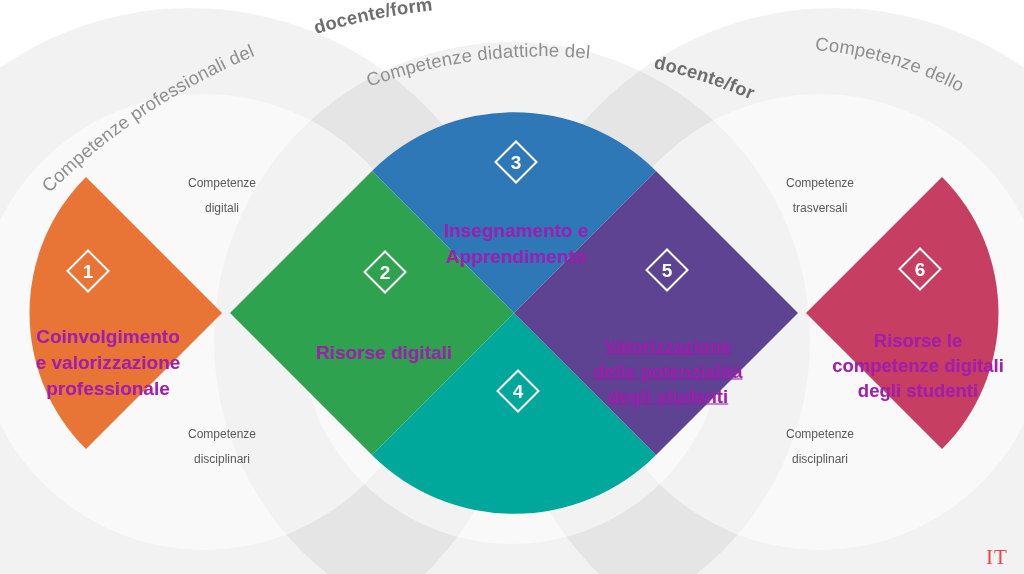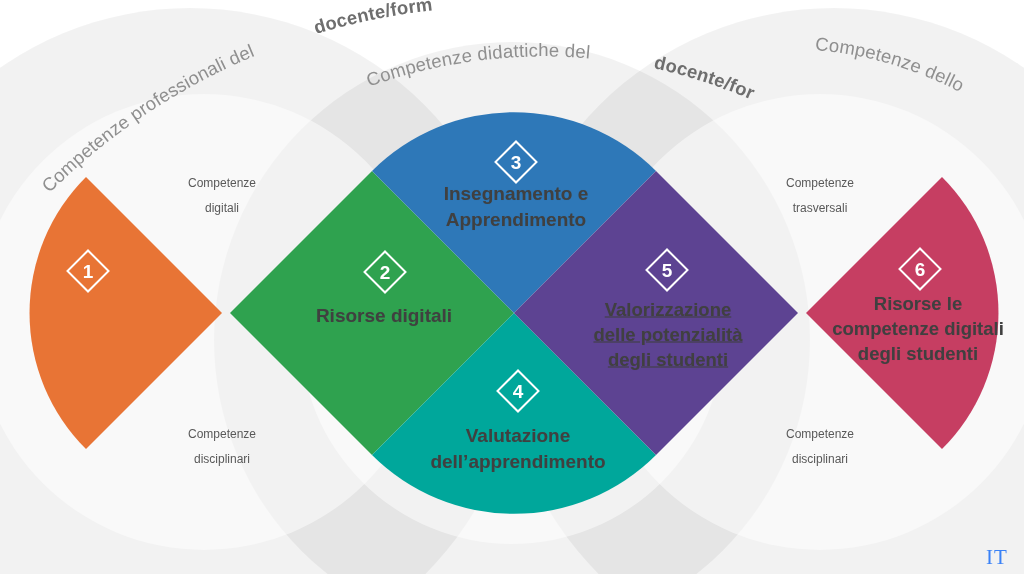--- a/index.html
+++ b/index.html
@@ -6,39 +6,39 @@
   .stage{
     position:relative;width:1024px;height:574px;overflow:hidden;background:#ffffff;
     font-family:"Liberation Sans",sans-serif;
   }
   .stage svg{position:absolute;left:0;top:0;}
   .curved{font-size:18.5px;fill:#8f8f8f;letter-spacing:.2px;}
   .curved .b{font-weight:bold;fill:#6e6e6e;}
   .overlay{position:absolute;left:0;top:0;width:100%;height:100%;}
   .area-label{
     position:absolute;transform:translate(-50%,-50%);
-    color:#404040;font-weight:bold;font-size:19px;line-height:26px;
-    text-align:center;white-space:pre;text-shadow:0 0 1px rgba(0,0,0,.08);
+    color:#a21caf;font-weight:bold;font-size:19px;line-height:26px;
+    text-align:center;white-space:pre;text-shadow:0 0 1px rgba(0,0,0,.08);margin-top:37px;
   }
   .area-label.small{font-size:18.5px;line-height:25px;}
   .gray-label{
     position:absolute;transform:translate(-50%,-50%);
     color:#595959;font-size:12px;line-height:25px;text-align:center;white-space:pre;
   }
   .badge{
     position:absolute;width:27px;height:27px;border:2.5px solid #ffffff;
     transform:translate(-50%,-50%) rotate(45deg);box-sizing:content-box;
   }
   .badge span{
     position:absolute;inset:0;display:flex;align-items:center;justify-content:center;
     transform:rotate(-45deg);color:#ffffff;font-weight:bold;font-size:19px;
   }
   .lang-tag{
     position:absolute;transform:translate(-50%,-50%);
-    font-family:"Liberation Serif",serif;font-size:21px;color:#3b82f6;letter-spacing:1px;
+    font-family:"Liberation Serif",serif;font-size:21px;color:#ef4444;letter-spacing:1px;
   }
 </style>
 </head>
 <body>
 
 <div class="stage">
 
   <svg width="1024" height="574" viewBox="0 0 1024 574">
     <defs>
       <path id="arcL" d="M 2 246 A 640 640 0 0 1 436 10" fill="none"></path>
@@ -100,25 +100,26 @@
     <div class="badge" style="left:518px;top:391px;">
         <span>4</span>
       </div>
     <div class="badge" style="left:667px;top:270px;">
         <span>5</span>
       </div>
     <div class="badge" style="left:920px;top:269px;">
         <span>6</span>
       </div>
 
+    <div class="area-label" style="left:108px;top:326px;">Coinvolgimento
+e valorizzazione
+professionale</div>
     <div class="area-label" style="left:384px;top:316px;">Risorse digitali</div>
     <div class="area-label" style="left:516px;top:207px;">Insegnamento e
 Apprendimento</div>
-    <div class="area-label" style="left:518px;top:449px;">Valutazione
-dell’apprendimento</div>
     <div class="area-label small" style="left:668px;top:334px;text-decoration:underline;">Valorizzazione
 delle potenzialità
 degli studenti</div>
     <div class="area-label small" style="left:918px;top:328px;">Risorse le
 competenze digitali
 degli studenti</div>
 
     <div class="gray-label" style="left:222px;top:196px;">Competenze
 digitali</div>
     <div class="gray-label" style="left:820px;top:196px;">Competenze

